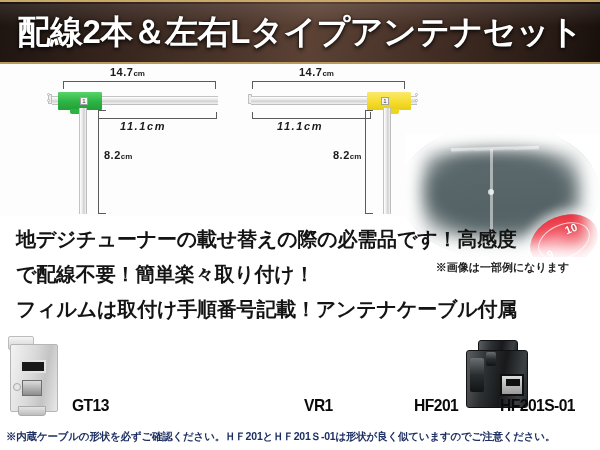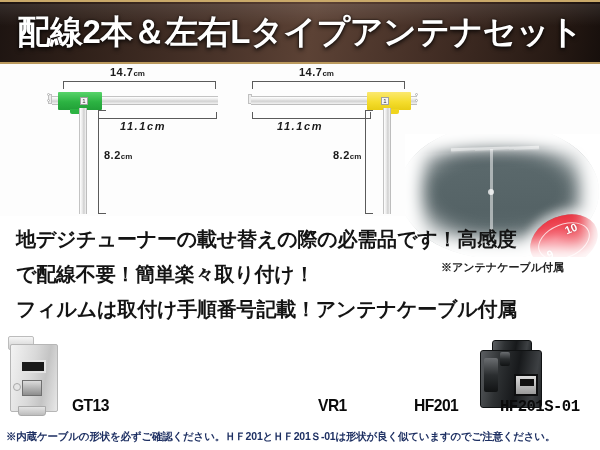--- a/index.html
+++ b/index.html
@@ -359,21 +359,21 @@
     <div id="photo-oval"></div>
     <div id="photo-film-t"></div>
     <div id="photo-film-v"></div>
     <div id="photo-film-dot"></div>
     <div id="photo-sticker">
       <span class="sticker-num" style="left:40px; top:10px;">10</span>
       <span class="sticker-num" style="left:14px; top:26px;">9</span>
     </div>
     <div id="photo-haze"></div>
   </div>
-  <div id="photo-caption">※アンテナケーブル付属</div>
+  <div id="photo-caption">※画像は一部例になります</div>
 </div>
 
 <div id="description">
   <div class="desc-line">地デジチューナーの載せ替えの際の必需品です！高感度</div>
   <div class="desc-line">で配線不要！簡単楽々取り付け！</div>
   <div class="desc-line">フィルムは取付け手順番号記載！アンテナケーブル付属</div>
 </div>
 
 <div id="connectors-row">
 
@@ -383,35 +383,35 @@
         <div class="body"></div>
       <div class="win"></div>
         <div class="win2"></div>
         <div class="dotc"></div>
         <div class="foot"></div>
     </div>
     <div class="connector-label" style="left:72px;">GT13</div>
   </div>
 
 
-  <div class="connector-item conn-dark" style="left:240px; width:134px;">
+  <div class="connector-item conn-dark" style="left:226px; width:134px;">
     <div class="conn-img" id="conn-vr1-img">
       <div class="shell s2"></div>
         <div class="shell s1"></div>
       <div class="fin f1"></div>
         <div class="fin f2"></div>
         <div class="port"></div>
     </div>
     <div class="connector-label" style="left:78px;">VR1</div>
   </div>
 
   <div class="connector-item conn-dark" style="left:372px; width:114px;">
 
     <div class="connector-label" style="left:42px;">HF201</div>
   </div>
 
-  <div class="connector-item conn-dark" style="left:486px; width:114px;font-family:Liberation Mono, monospace;">
+  <div class="connector-item conn-dark" style="left:486px; width:114px;">
 
     <div class="connector-label" style="left:14px;">HF201S-01</div>
   </div>
 </div>
 
 <div id="footer-note">※内蔵ケーブルの形状を必ずご確認ください。ＨＦ201とＨＦ201Ｓ-01は形状が良く似ていますのでご注意ください。</div>
 
 </body></html>

